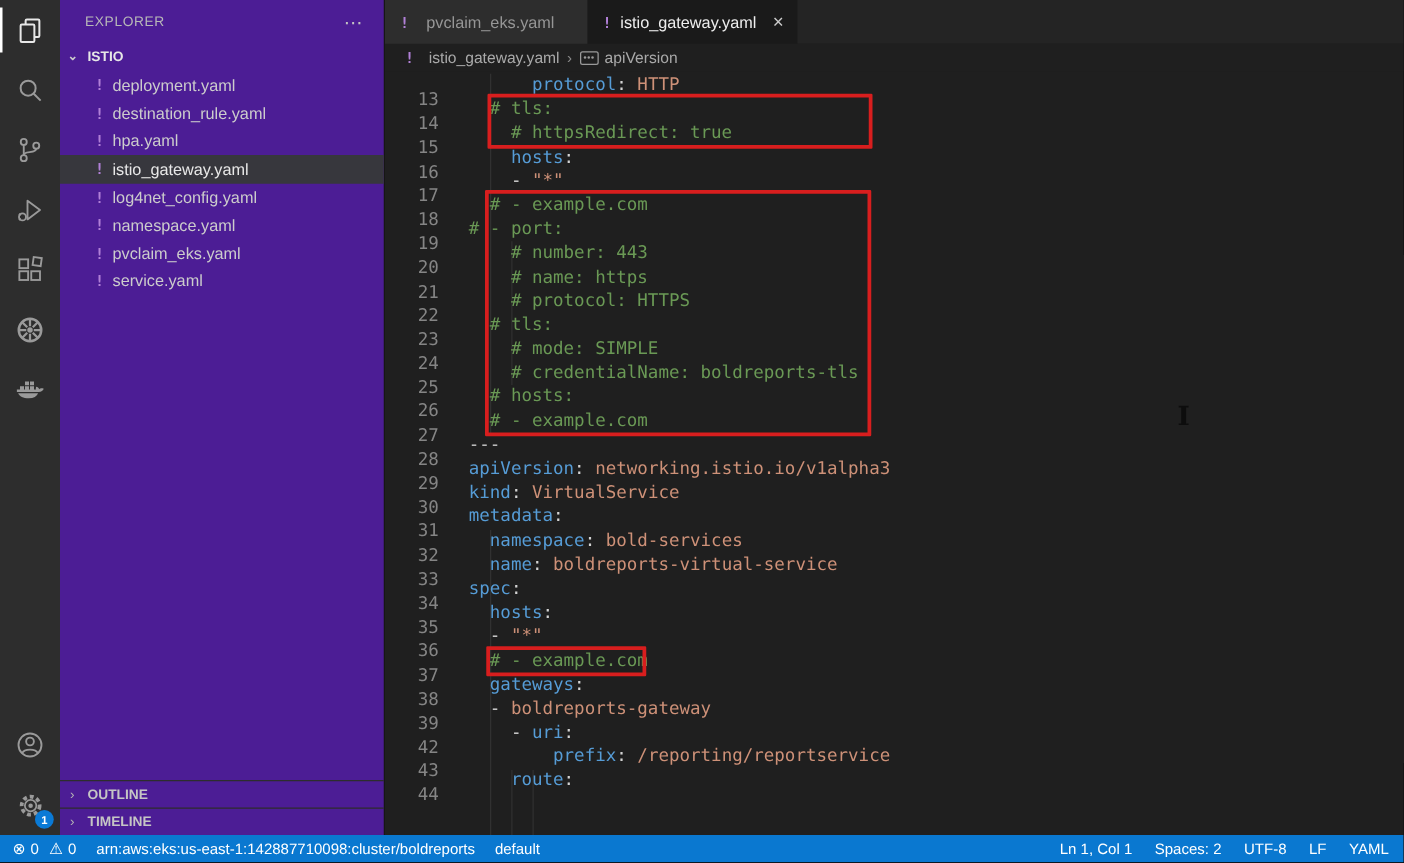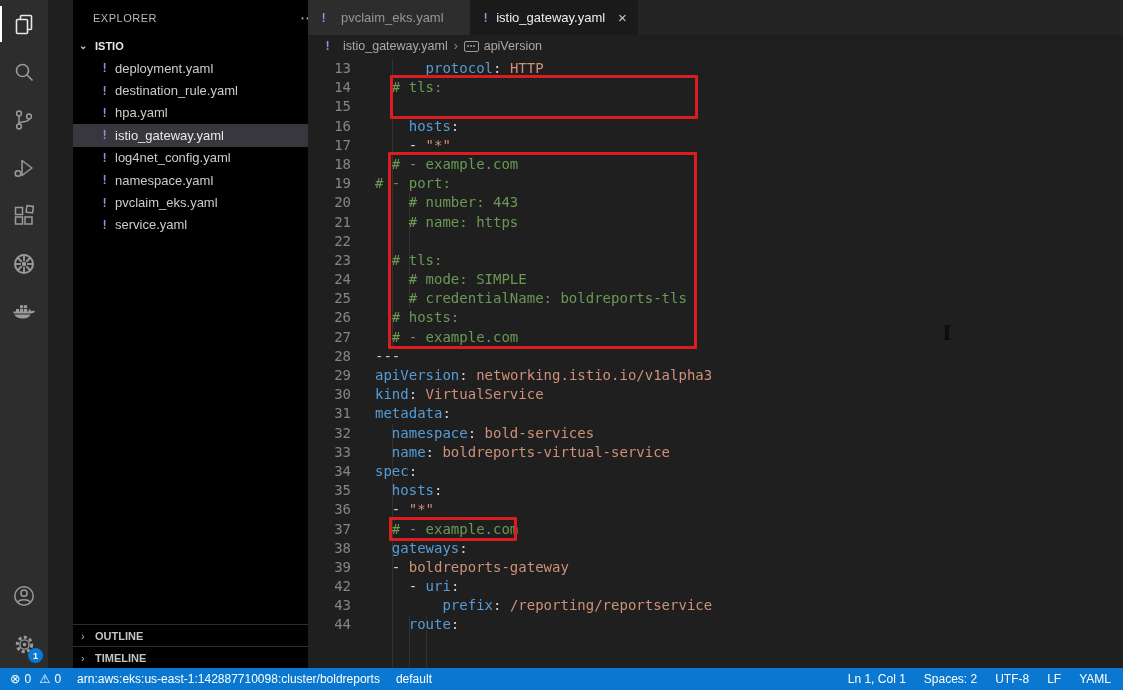--- a/index.html
+++ b/index.html
@@ -11,21 +11,21 @@
   }
   
   .activity-bar { position:absolute; left:0; top:0; width:48px; height:668px; background:#2d2d2d; display:flex; flex-direction:column; }
   .ab-item { position:relative; width:48px; height:48px; display:flex; align-items:center; justify-content:center; color:#9a9a9a; }
   .ab-item.active { color:#e8e8e8; }
   .ab-item.active::before { content:""; position:absolute; left:0; top:6px; bottom:6px; width:2px; background:#ffffff; }
   .ab-spacer { flex:1; }
   .ab-badge { position:absolute; right:5px; bottom:5px; width:15px; height:15px; border-radius:50%; background:#0a7ad6; color:#fff; font-size:9px; display:flex; align-items:center; justify-content:center; font-weight:bold; }
   .ab-item svg { display:block; }
   
-  .sidebar { position:absolute; left:48px; top:0; width:260px; height:668px; background:#000000; border-right:1px solid #161616; color:#cccccc;margin-left:25px; }
+  .sidebar { position:absolute; left:48px; top:0; width:260px; height:668px; background:#4c1d95; border-right:1px solid #161616; color:#cccccc; }
   .sb-header { height:35px; display:flex; align-items:center; padding:0 12px 0 20px; font-size:11px; letter-spacing:.5px; color:#b8b8b8; }
   .sb-header .grow { flex:1; }
   .sb-more { color:#c3c3c3; font-size:15px; letter-spacing:1px; padding:0 4px; }
   .sb-section { height:22px; display:flex; align-items:center; font-size:11px; font-weight:bold; color:#e7e7e7; padding-left:6px; }
   .sb-section .chev { width:16px; font-size:10px; color:#cccccc; transform:translateY(-1px); }
   .file-list { width:100%; }
   .file-item { height:22.4px; display:flex; align-items:center; padding-left:28px; font-size:13px; color:#cccccc; white-space:nowrap; }
   .file-item.selected { background:#37373d; color:#e8e8e8; }
   .yaml-ico { width:14px; font-weight:bold; font-size:12px; font-family:"DejaVu Sans Mono", monospace; }
   .sb-panels { position:absolute; left:0; right:0; bottom:0; }
@@ -39,21 +39,21 @@
   .tab.active { background:#1a1a1a; color:#eeeeee; width:168px; }
   .tab .close { font-size:15px; color:#cccccc; margin-left:6px; }
   .breadcrumb { height:22px; display:flex; align-items:center; gap:5px; padding-left:16px; font-size:12.5px; color:#a9a9a9; background:#1f1f1f; }
   .bc-sep { font-size:12px; color:#8a8a8a; padding:0 1px; }
   .sym-ico { width:15px; height:11px; border:1px solid #9a9a9a; border-radius:2px; display:inline-flex; align-items:center; justify-content:center; gap:1px; }
   .sym-ico i { width:2px; height:2px; background:#9a9a9a; border-radius:50%; }
   
   .editor-body { position:absolute; top:57px; left:0; right:0; bottom:0; overflow:hidden; }
   .code-lines { position:absolute; top:2px; left:0; right:0; }
   .code-line { display:flex; height:19.2px; line-height:19.2px; font-family:"DejaVu Sans Mono", monospace; font-size:14px; white-space:pre; }
-  .code-line .num { width:43px; text-align:right; color:#858585; flex:none; }
+  .code-line .num { width:43px; text-align:right; color:#858585; flex:none;margin-top:12px; }
   .code-line .txt { padding-left:24px; }
   .t-k { color:var(--c-key); } .t-v { color:var(--c-val); } .t-c { color:var(--c-com); }
   .t-p { color:var(--c-pun); } .t-d { color:var(--c-doc); }
   .anno { position:absolute; border:3px solid var(--c-anno); border-radius:1px; }
   .guide { position:absolute; width:1px; background:#313131; }
   .ibeam { position:absolute; font-family:"DejaVu Serif", serif; font-size:21px; color:#0d0d0d; font-weight:bold; }
   
   .status-bar { position:absolute; left:0; right:0; bottom:0; height:22px; background:var(--c-status); color:#ffffff; display:flex; align-items:center; font-size:12px; padding:0 12px 0 10px; }
   .st-item { display:flex; align-items:center; gap:4px; margin-right:16px; white-space:nowrap; }
   .st-icon { font-size:12.5px; line-height:1; }
@@ -247,28 +247,28 @@
     </div>
     <div class="editor-body">
       <div class="guide" style="left:84px; top:2px;   height:288px;"></div>
       <div class="guide" style="left:84px; top:367px; height:244px;"></div>
       <div class="guide" style="left:101px; top:136px; height:115px;"></div>
       <div class="guide" style="left:101px; top:559px; height:52px;"></div>
       <div class="guide" style="left:118px; top:559px; height:52px;"></div>
       <div class="code-lines">
           <div class="code-line"><span class="num">13</span><span class="txt"><span class="t-k">      protocol</span><span class="t-p">:</span><span class="t-v"> HTTP</span></span></div>
           <div class="code-line"><span class="num">14</span><span class="txt"><span class="t-c">  # tls:</span></span></div>
-          <div class="code-line"><span class="num">15</span></div>
+          <div class="code-line"><span class="num">15</span><span class="txt"><span class="t-c">    # httpsRedirect: true</span></span></div>
           <div class="code-line"><span class="num">16</span><span class="txt"><span class="t-k">    hosts</span><span class="t-p">:</span></span></div>
           <div class="code-line"><span class="num">17</span><span class="txt"><span class="t-p">    - </span><span class="t-v">"*"</span></span></div>
           <div class="code-line"><span class="num">18</span><span class="txt"><span class="t-c">  # - example.com</span></span></div>
           <div class="code-line"><span class="num">19</span><span class="txt"><span class="t-c"># - port:</span></span></div>
           <div class="code-line"><span class="num">20</span><span class="txt"><span class="t-c">    # number: 443</span></span></div>
           <div class="code-line"><span class="num">21</span><span class="txt"><span class="t-c">    # name: https</span></span></div>
-          <div class="code-line"><span class="num">22</span></div>
+          <div class="code-line"><span class="num">22</span><span class="txt"><span class="t-c">    # protocol: HTTPS</span></span></div>
           <div class="code-line"><span class="num">23</span><span class="txt"><span class="t-c">  # tls:</span></span></div>
           <div class="code-line"><span class="num">24</span><span class="txt"><span class="t-c">    # mode: SIMPLE</span></span></div>
           <div class="code-line"><span class="num">25</span><span class="txt"><span class="t-c">    # credentialName: boldreports-tls</span></span></div>
           <div class="code-line"><span class="num">26</span><span class="txt"><span class="t-c">  # hosts:</span></span></div>
           <div class="code-line"><span class="num">27</span><span class="txt"><span class="t-c">  # - example.com</span></span></div>
           <div class="code-line"><span class="num">28</span><span class="txt"><span class="t-d">---</span></span></div>
           <div class="code-line"><span class="num">29</span><span class="txt"><span class="t-k">apiVersion</span><span class="t-p">:</span><span class="t-v"> networking.istio.io/v1alpha3</span></span></div>
           <div class="code-line"><span class="num">30</span><span class="txt"><span class="t-k">kind</span><span class="t-p">:</span><span class="t-v"> VirtualService</span></span></div>
           <div class="code-line"><span class="num">31</span><span class="txt"><span class="t-k">metadata</span><span class="t-p">:</span></span></div>
           <div class="code-line"><span class="num">32</span><span class="txt"><span class="t-k">  namespace</span><span class="t-p">:</span><span class="t-v"> bold-services</span></span></div>

